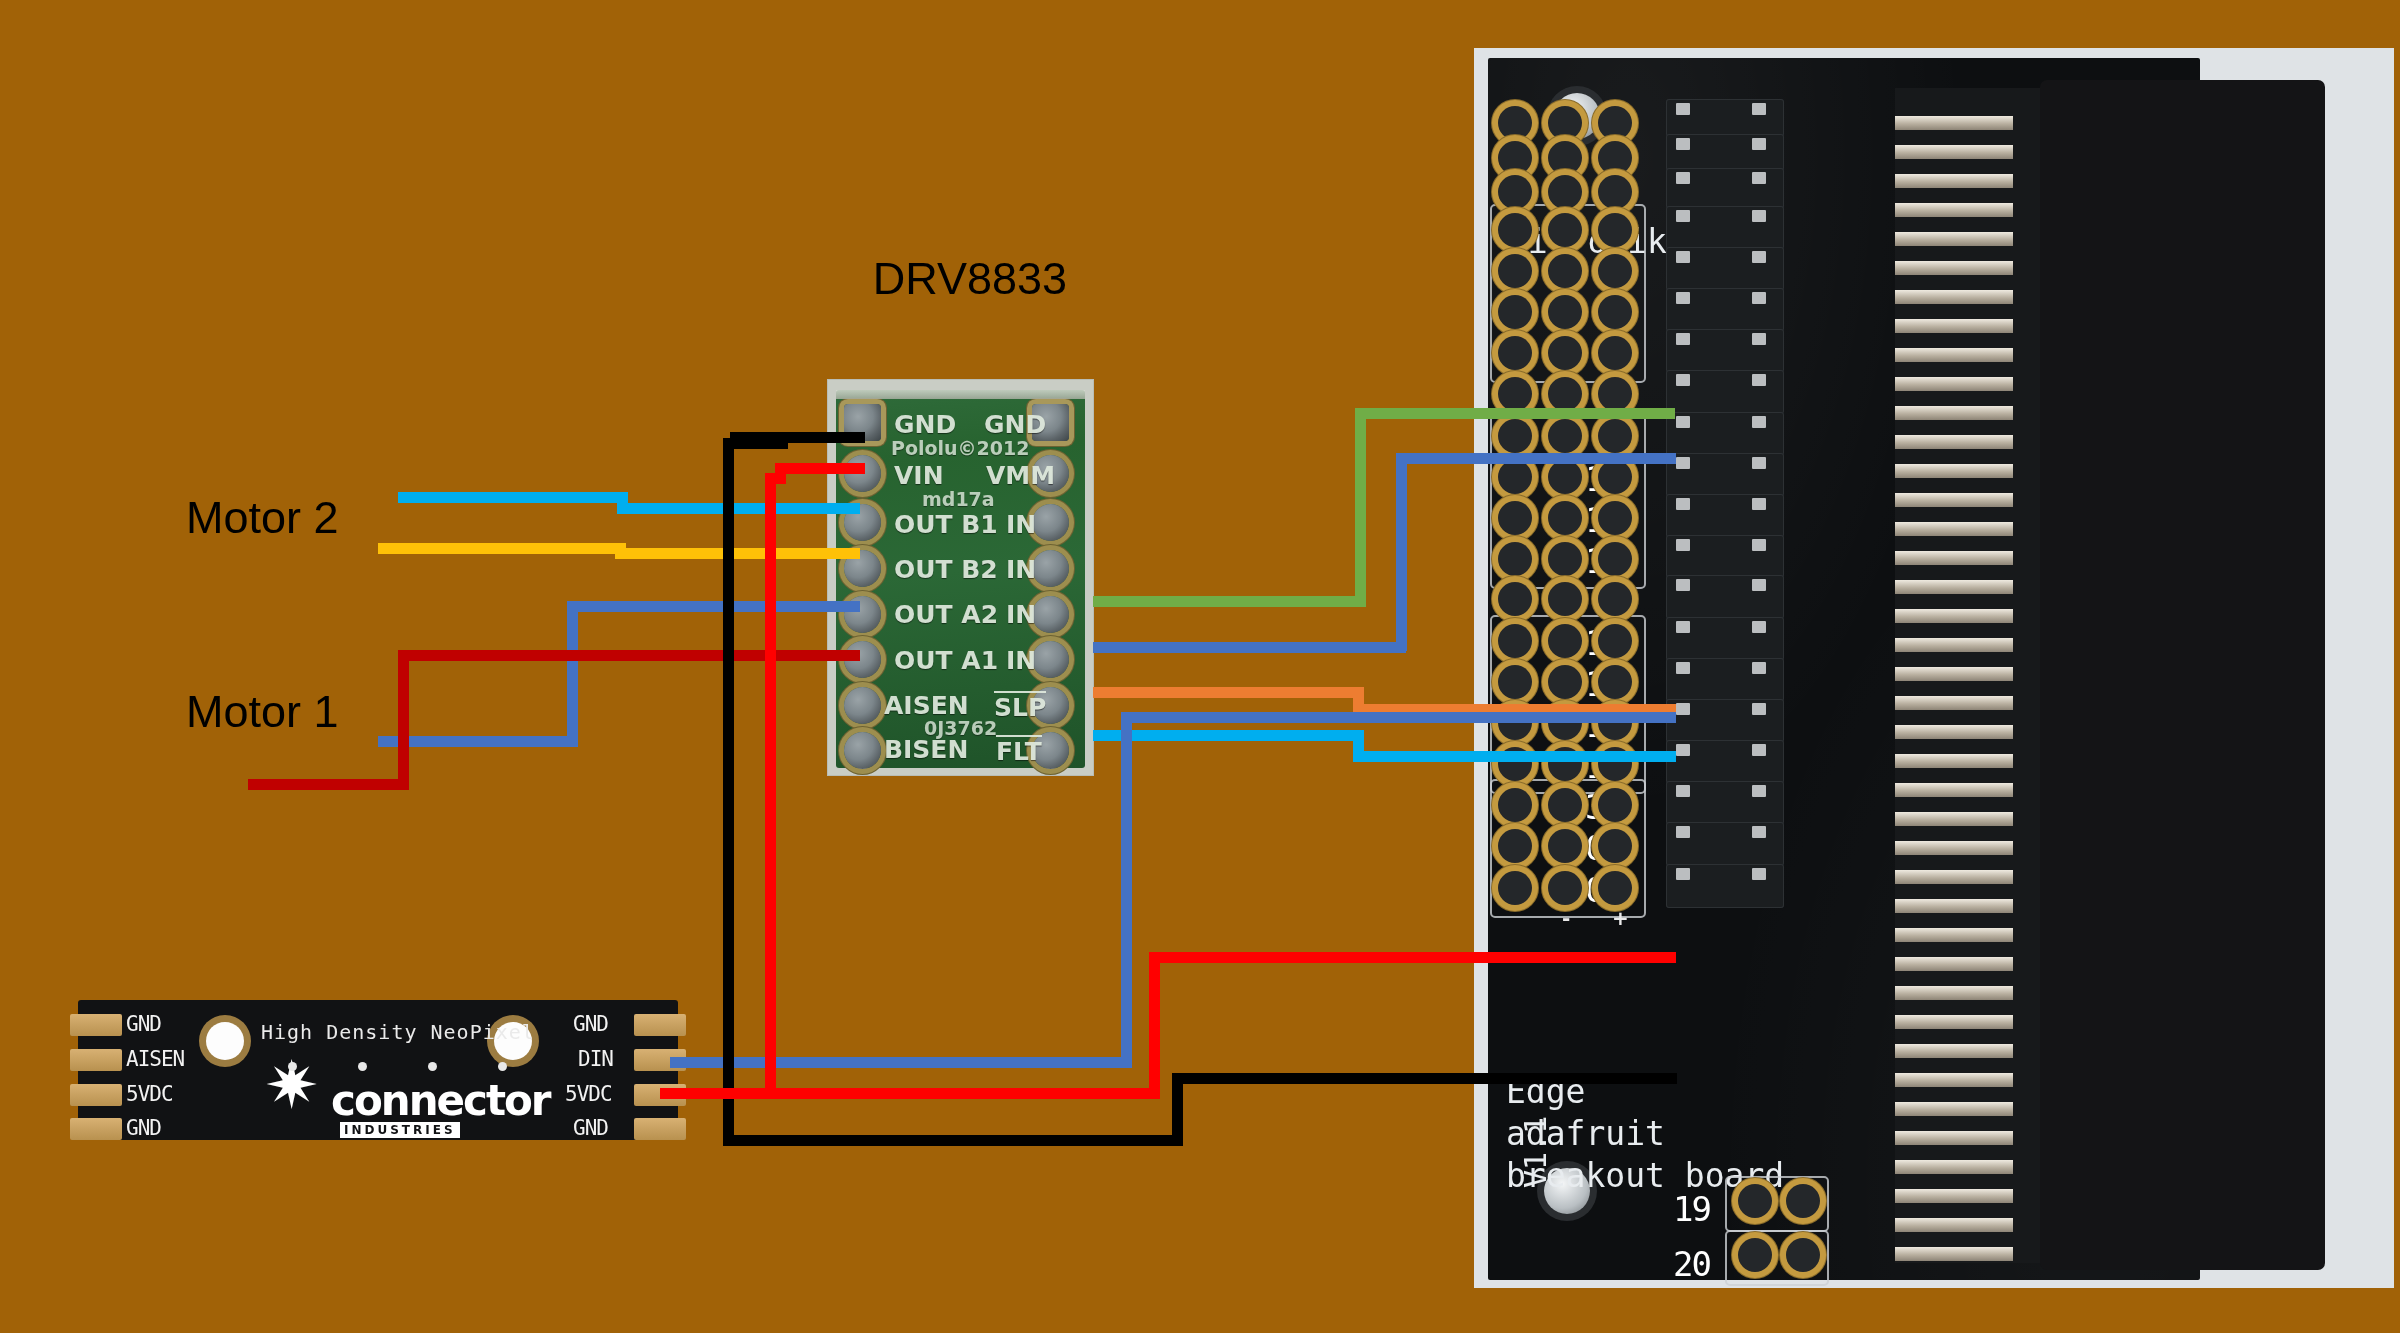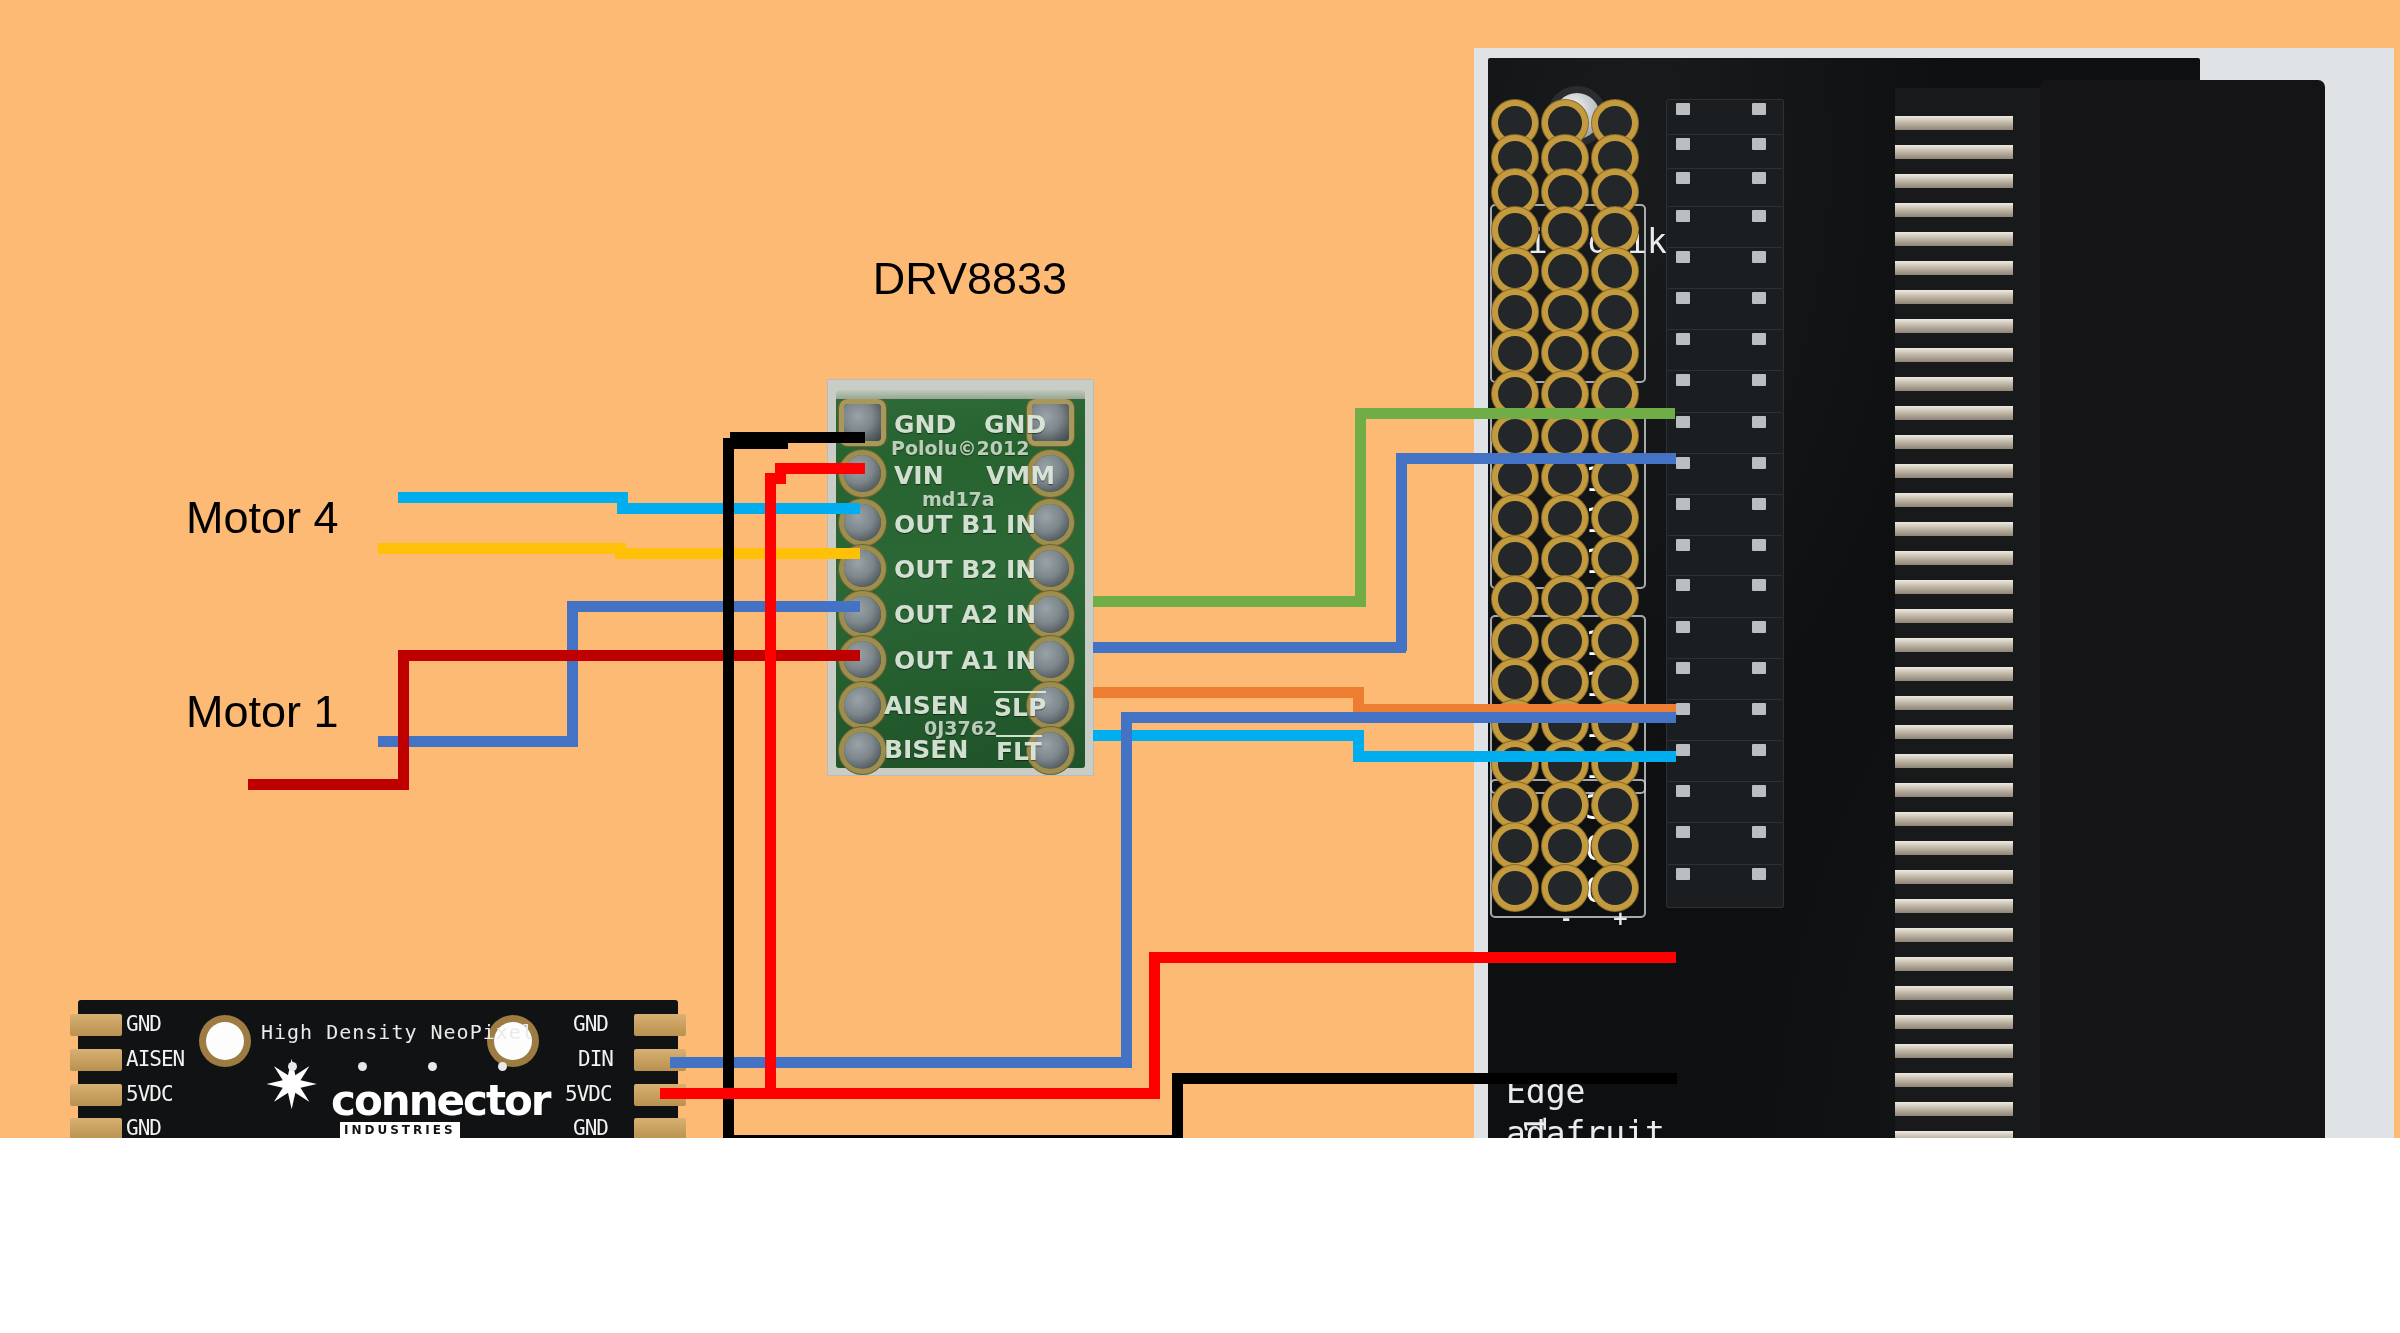--- a/index.html
+++ b/index.html
@@ -7,22 +7,22 @@
     margin: 0;
     padding: 0;
     background: #ffffff;
   }
   body {
     font-family: "Liberation Sans", sans-serif;
   }
   #stage {
     position: relative;
     width: 2400px;
-    height: 1138px;
-    background: #fdba74;
+    height: 1333px;
+    background: #a16207;
     overflow: hidden;
   }
 
   
   .wire {
     position: absolute;
     background: #000;
   }
 
   
@@ -290,21 +290,21 @@
     box-shadow: inset 0 0 0 1px #2d3134;
   }
 </style>
 </head>
 <body>
 
 <div id="stage">
 
   <div class="title-label" style="left:855px; top:253px; width:230px;">DRV8833</div>
 
-  <div class="big-label" style="left:186px; top:492px;">Motor 4</div>
+  <div class="big-label" style="left:186px; top:492px;">Motor 2</div>
   <div class="big-label" style="left:186px; top:686px;">Motor 1</div>
 
   <div id="kit-bg"></div>
   <div id="kit-pcb">
 
     <div class="kit-hole" style="left:66px; top:35px;"></div>
     <div class="kit-hole" style="left:56px; top:1110px;"></div>
 
     <div class="kit-txt" style="left:20px; top:164px;">Kitronik</div>
 

